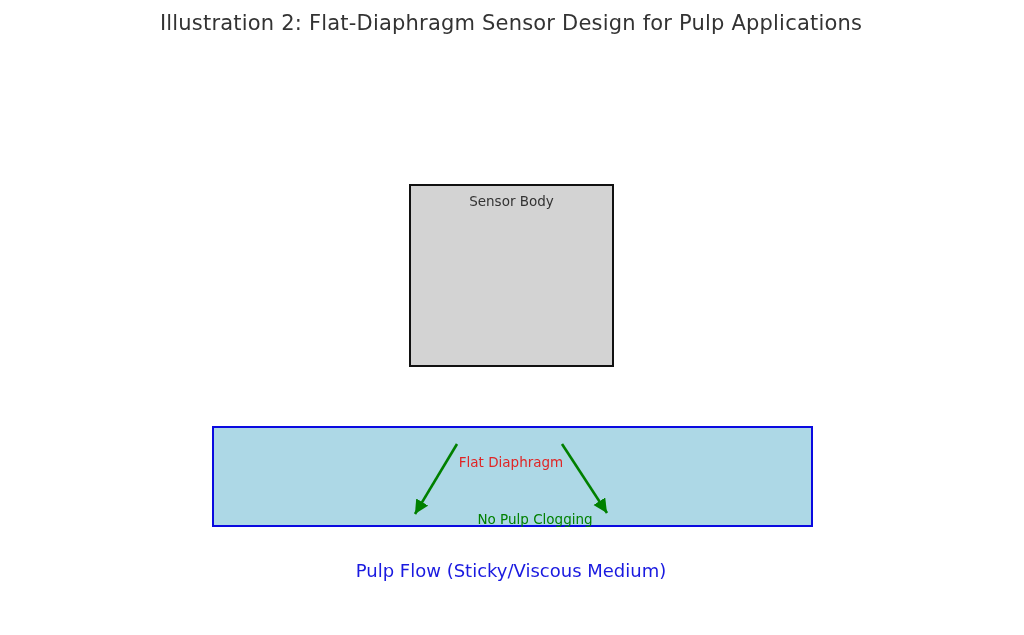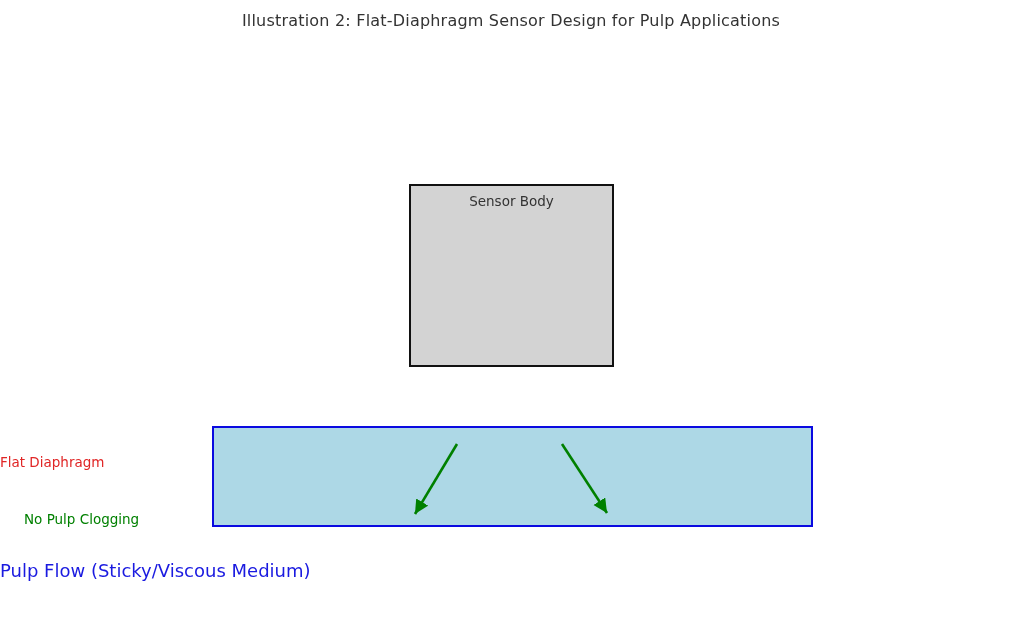--- a/index.html
+++ b/index.html
@@ -10,21 +10,21 @@
     background: #ffffff;
     overflow: hidden;
     font-family: "DejaVu Sans", sans-serif;
   }
   .fig-title {
     position: absolute;
     top: 11px;
     left: 0;
     width: 1022px;
     text-align: center;
-    font-size: 16px;
+    font-size: 21px;
     letter-spacing: 0.2px;
     color: var(--title-text, #333333);
   }
   .sensor-body {
     position: absolute;
     left: 409px;
     top: 184px;
     width: 205px;
     height: 183px;
     box-sizing: border-box;
@@ -54,21 +54,21 @@
     width: 1024px;
     height: 635px;
     pointer-events: none;
   }
   .arrow-line { stroke: var(--arrow, #008000); stroke-width: 2.6; fill: none; }
   .arrow-head { fill: var(--arrow, #008000); }
   .center-label {
     position: absolute;
     left: 0;
     width: 1022px;
-    text-align: left;
+    text-align: center;
     font-size: 13.5px;
   }
   .diaphragm-label { top: 454px; color: var(--diaphragm-label, #e02525); }
   .noclog-label { top: 511px; color: var(--arrow, #008000); padding-left: 24px; }
   .flow-caption { top: 560px; font-size: 18px; color: var(--flow-caption, #1a1ae0); }
 </style>
 </head>
 <body>
 
 <div class="canvas">

